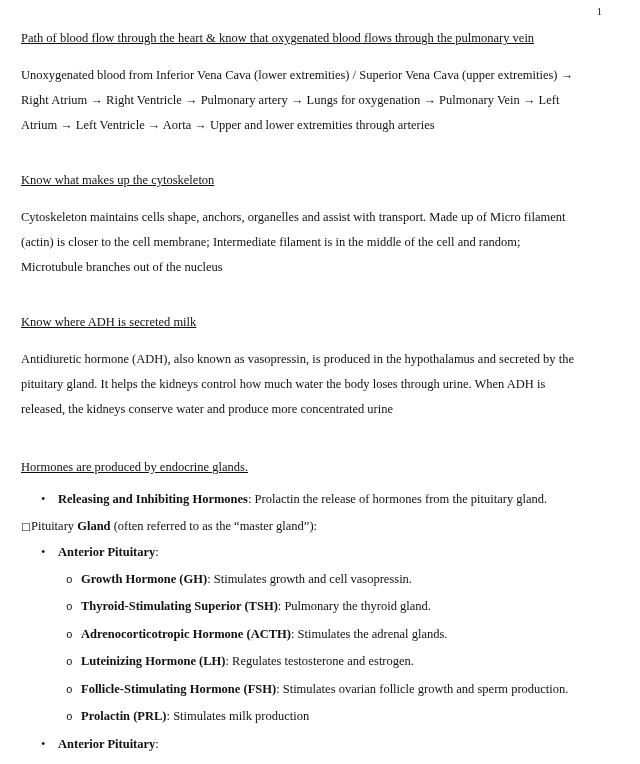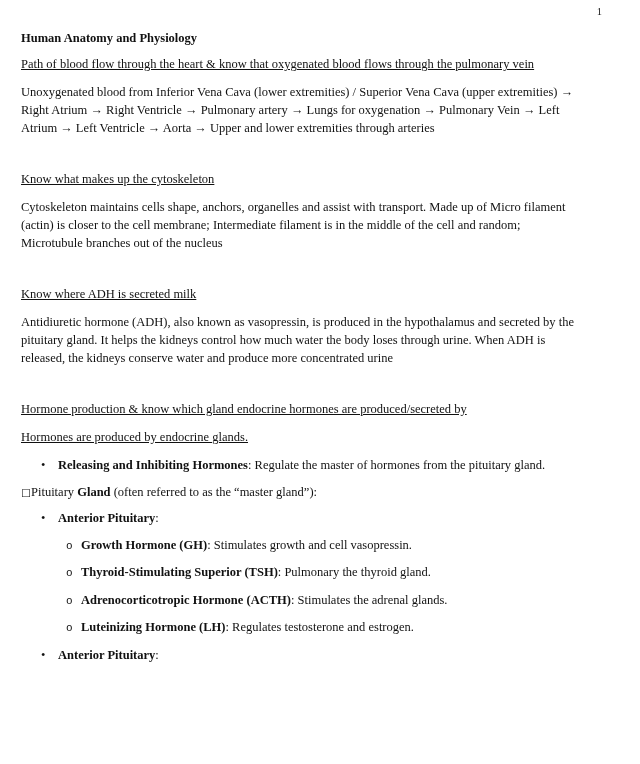--- a/index.html
+++ b/index.html
@@ -32,22 +32,22 @@
     margin: 0 0 8px 0;
     white-space: nowrap;
   }
   .sec-heading {
     text-decoration: underline;
     line-height: 18px;
     margin: 0 0 8px 0;
     white-space: nowrap;
   }
   .sec-body {
-    line-height: 18px;
-    margin: 10px 0 33px 0;
+    line-height: 25px;
+    margin: 16px 0 33px 0;
     white-space: pre-wrap;
     max-width: 608px;
   }
   .sec-body.tight {
     margin-bottom: 10px;
     text-decoration: underline;
   }
   .outline {
     margin: 0;
     padding: 0;
@@ -80,21 +80,20 @@
   }
   .b { font-weight: bold; }
 </style>
 </head>
 <body>
 
 <div class="page">
 
   <div class="page-number">1</div>
 
-  <div class="doc-title">Human Anatomy and Physiology</div>
 
   <div>
     <div class="sec-heading">Path of blood flow through the heart &amp; know that oxygenated blood flows through the pulmonary vein</div>
     <div class="sec-body">Unoxygenated blood from Inferior Vena Cava (lower extremities) / Superior Vena Cava (upper extremities) →
 Right Atrium → Right Ventricle → Pulmonary artery → Lungs for oxygenation → Pulmonary Vein → Left
 Atrium → Left Ventricle → Aorta → Upper and lower extremities through arteries</div>
   </div>
 
   <div>
     <div class="sec-heading">Know what makes up the cytoskeleton</div>
@@ -104,29 +103,28 @@
   </div>
 
   <div>
     <div class="sec-heading">Know where ADH is secreted milk</div>
     <div class="sec-body">Antidiuretic hormone (ADH), also known as vasopressin, is produced in the hypothalamus and secreted by the
 pituitary gland. It helps the kidneys control how much water the body loses through urine. When ADH is
 released, the kidneys conserve water and produce more concentrated urine</div>
   </div>
 
   <div>
-    <div class="sec-heading">Hormone production &amp; know which gland endocrine hormones are produced/secreted by</div>
     <div class="sec-body tight">Hormones are produced by endocrine glands.</div>
   </div>
 
   <div class="outline">
 
 
     <div class="oli lvl1">
-      <span class="marker">•</span><span><span></span><span class="b">Releasing and Inhibiting Hormones</span><span>: Regulate the master of hormones from the pituitary gland.</span></span>
+      <span class="marker">•</span><span><span></span><span class="b">Releasing and Inhibiting Hormones</span><span>: Prolactin the release of hormones from the pituitary gland.</span></span>
     </div>
 
     <div class="oli lvl0">
       <span class="marker">□</span><span><span>Pituitary </span><span class="b">Gland</span><span> (often referred to as the “master gland”):</span></span>
     </div>
 
     <div class="oli lvl1">
       <span class="marker">•</span><span><span></span><span class="b">Anterior Pituitary</span><span>:</span></span>
     </div>
 
@@ -139,21 +137,27 @@
     </div>
 
     <div class="oli lvl2">
       <span class="marker">o</span><span><span></span><span class="b">Adrenocorticotropic Hormone (ACTH)</span><span>: Stimulates the adrenal glands.</span></span>
     </div>
 
     <div class="oli lvl2">
       <span class="marker">o</span><span><span></span><span class="b">Luteinizing Hormone (LH)</span><span>: Regulates testosterone and estrogen.</span></span>
     </div>
 
+    <div class="oli lvl2">
+      <span class="marker">o</span><span><span></span><span class="b">Follicle-Stimulating Hormone (FSH)</span><span>: Stimulates ovarian follicle growth and sperm production.</span></span>
+    </div>
 
+    <div class="oli lvl2">
+      <span class="marker">o</span><span><span></span><span class="b">Prolactin (PRL)</span><span>: Stimulates milk production</span></span>
+    </div>
 
     <div class="oli lvl1">
       <span class="marker">•</span><span><span></span><span class="b">Anterior Pituitary</span><span>:</span></span>
     </div>
 
 
   </div>
 
 </div>
 

